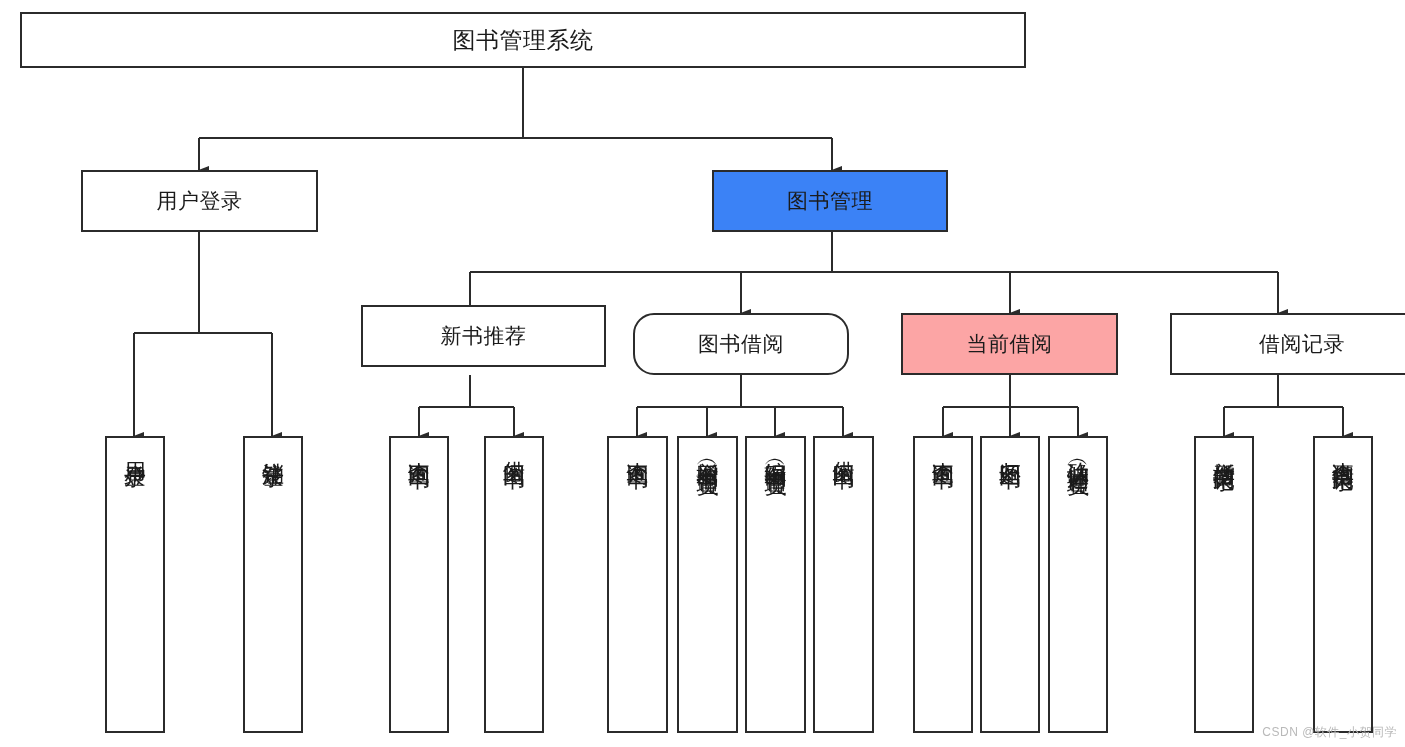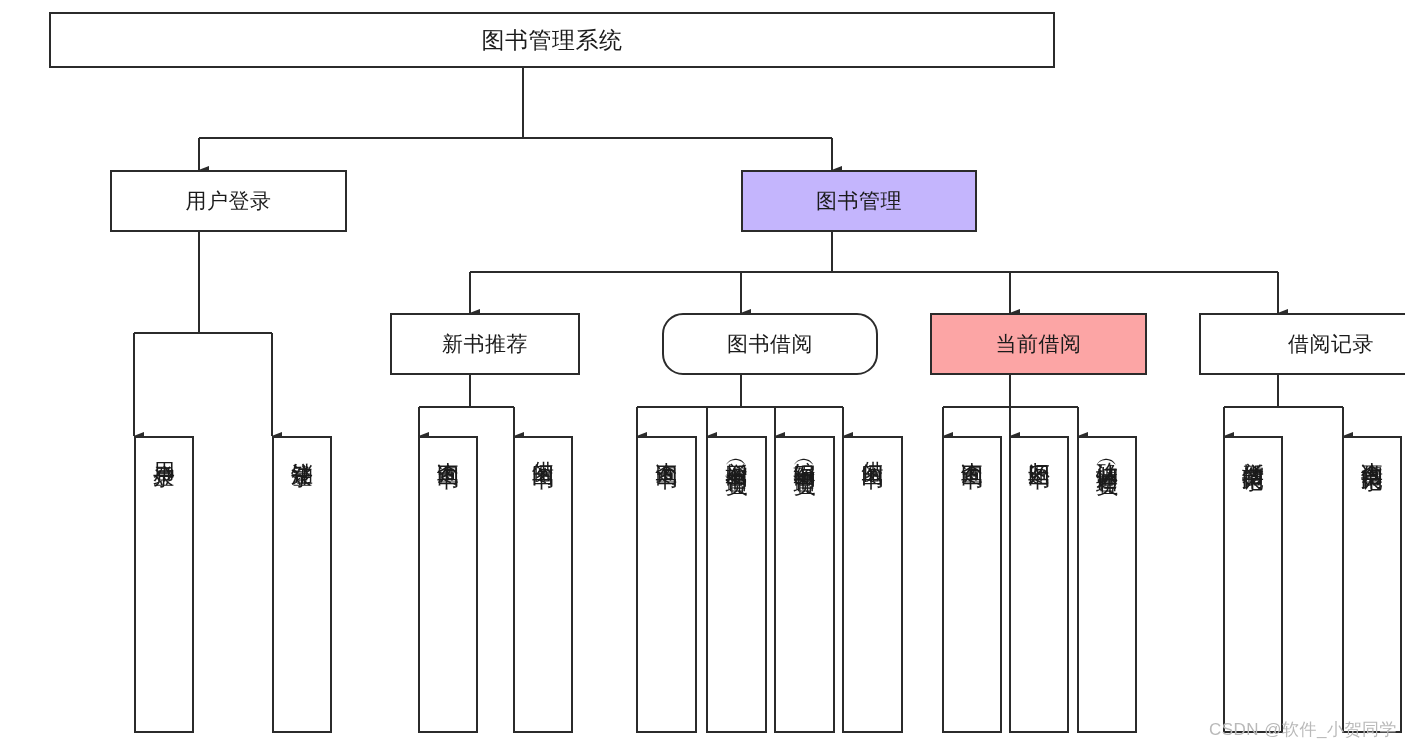--- a/index.html
+++ b/index.html
@@ -30,21 +30,20 @@
   }
   .node {
     position: absolute;
     box-sizing: border-box;
     border: 2px solid #2b2b2b;
     background: #ffffff;
     display: flex;
     align-items: center;
     justify-content: center;
     color: #1b1b1b;
-    margin-left: 29px;
   }
   .node .label {
     text-align: center;
     line-height: 1.06;
     letter-spacing: 0.5px;
   }
   .node.horizontal .label {
     writing-mode: horizontal-tb;
     font-size: 21px;
   }
@@ -61,21 +60,21 @@
     letter-spacing: 2px;
     white-space: nowrap;
   }
   .node.root .label {
     font-size: 23px;
   }
   #watermark {
     position: absolute;
     right: 8px;
     bottom: 6px;
-    font-size: 17px;
+    font-size: 12px;
     color: #b9b9b9;
     letter-spacing: 0.5px;
     white-space: nowrap;
     pointer-events: none;
   }
 </style>
 </head>
 <body>
 
 <div id="diagram-root">
@@ -131,25 +130,25 @@
     </g>
   </svg>
 
   <div class="node horizontal root" style="left: 20px; top: 12px; width: 1006px; height: 56px; border-color: rgb(43, 43, 43); background: rgb(255, 255, 255); color: rgb(27, 27, 27);">
     <span class="label">图书管理系统</span>
   </div>
 
   <div class="node horizontal" style="left: 81px; top: 170px; width: 237px; height: 62px; border-color: rgb(43, 43, 43); background: rgb(255, 255, 255); color: rgb(27, 27, 27);">
     <span class="label">用户登录</span>
   </div>
-  <div class="node horizontal" style="left: 712px; top: 170px; width: 236px; height: 62px; border-color: rgb(43, 43, 43); background: #c4b5fd; color: rgb(27, 27, 27);">
+  <div class="node horizontal" style="left: 712px; top: 170px; width: 236px; height: 62px; border-color: rgb(43, 43, 43); background: #3b82f6; color: rgb(27, 27, 27);">
     <span class="label">图书管理</span>
   </div>
 
-  <div class="node horizontal" style="left: 361px; top: 313px; width: 190px; height: 62px; border-color: rgb(43, 43, 43); background: rgb(255, 255, 255); color: rgb(27, 27, 27);">
+  <div class="node horizontal" style="left: 361px; top: 305px; width: 245px; height: 62px; border-color: rgb(43, 43, 43); background: rgb(255, 255, 255); color: rgb(27, 27, 27);">
     <span class="label">新书推荐</span>
   </div>
   <div class="node horizontal" style="left: 633px; top: 313px; width: 216px; height: 62px; border-color: rgb(43, 43, 43); background: rgb(255, 255, 255); color: rgb(27, 27, 27); border-radius: 21px;">
     <span class="label">图书借阅</span>
   </div>
   <div class="node horizontal" style="left: 901px; top: 313px; width: 217px; height: 62px; border-color: rgb(43, 43, 43); background: #fca5a5; color: rgb(27, 27, 27);">
     <span class="label">当前借阅</span>
   </div>
   <div class="node horizontal" style="left: 1170px; top: 313px; width: 264px; height: 62px; border-color: rgb(43, 43, 43); background: rgb(255, 255, 255); color: rgb(27, 27, 27);">
     <span class="label">借阅记录</span>

